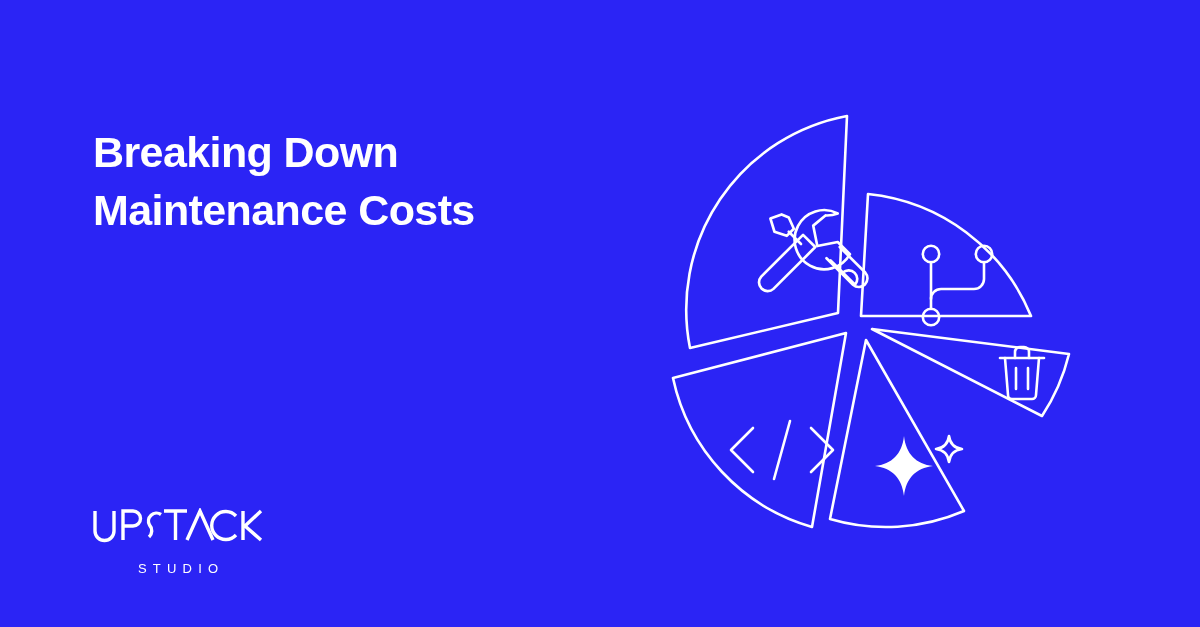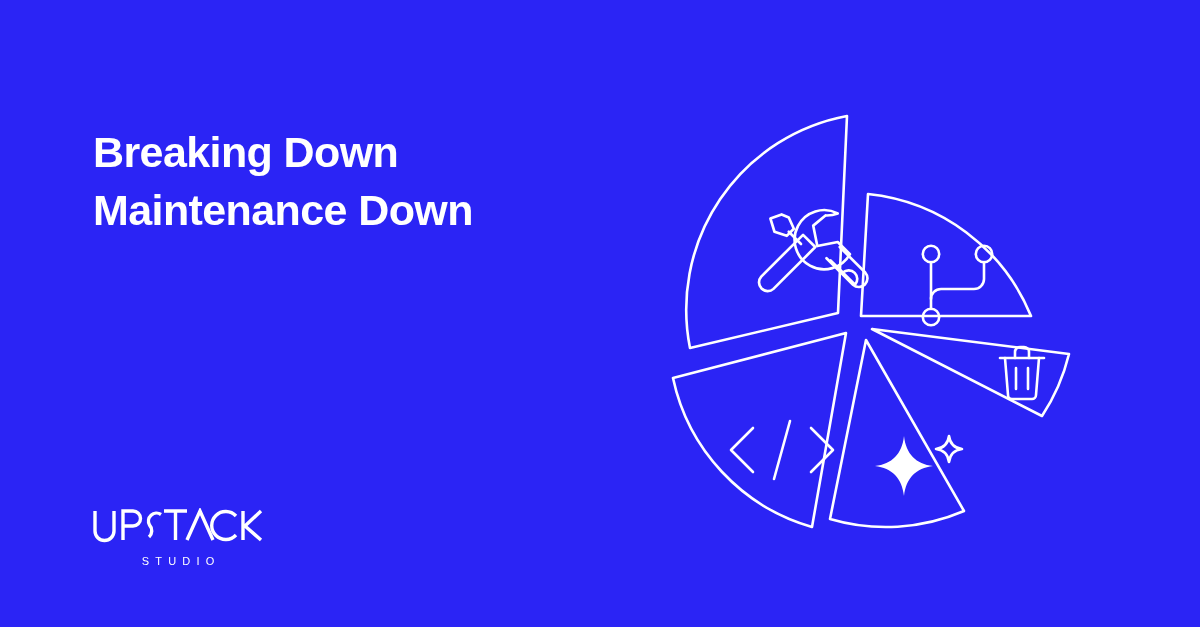--- a/index.html
+++ b/index.html
@@ -42,26 +42,26 @@
     top: 508px;
     width: 230px;
   }
   #logo-wordmark {
     display: block;
     height: 36px;
     width: 172px;
   }
   #logo-sub {
     display: block;
-    margin-top: 11px;
+    margin-top: 17px;
     width: 172px;
     text-align: center;
     color: #ffffff;
     font-family: "Liberation Sans", sans-serif;
-    font-size: 11px;
+    font-size: 13px;
     font-weight: 400;
     letter-spacing: 6.2px;
     text-indent: 6.2px;
   }
 
   
   #pie-wrap {
     position: absolute;
     left: 650px;
     top: 118px;
@@ -93,21 +93,21 @@
     stroke: none;
   }
 </style>
 </head>
 <body style="background: rgb(43, 36, 245);">
 
 <div id="canvas" style="background: rgb(43, 36, 245);">
 
   <div id="headline">
     <span class="line">Breaking Down</span>
-    <span class="line">Maintenance Down</span>
+    <span class="line">Maintenance Costs</span>
   </div>
 
   <div id="logo">
     <svg id="logo-wordmark" viewBox="0 0 172 36" aria-hidden="true">
       <g fill="none" stroke="#ffffff" stroke-width="3.4" stroke-linecap="butt" stroke-linejoin="miter">
 
         <path d="M3 3 V23 A9.5 9.5 0 0 0 22 23 V3"></path>
 
         <path d="M31 32 V3 H41 A7.5 7.5 0 0 1 41 18 H31"></path>
 

